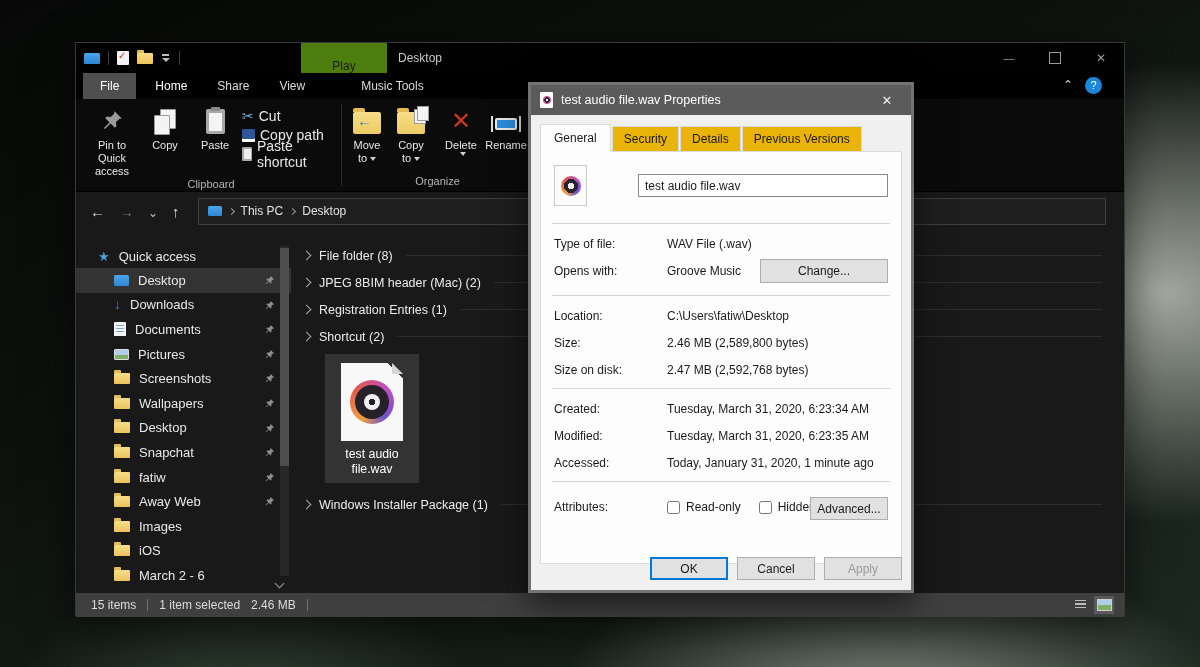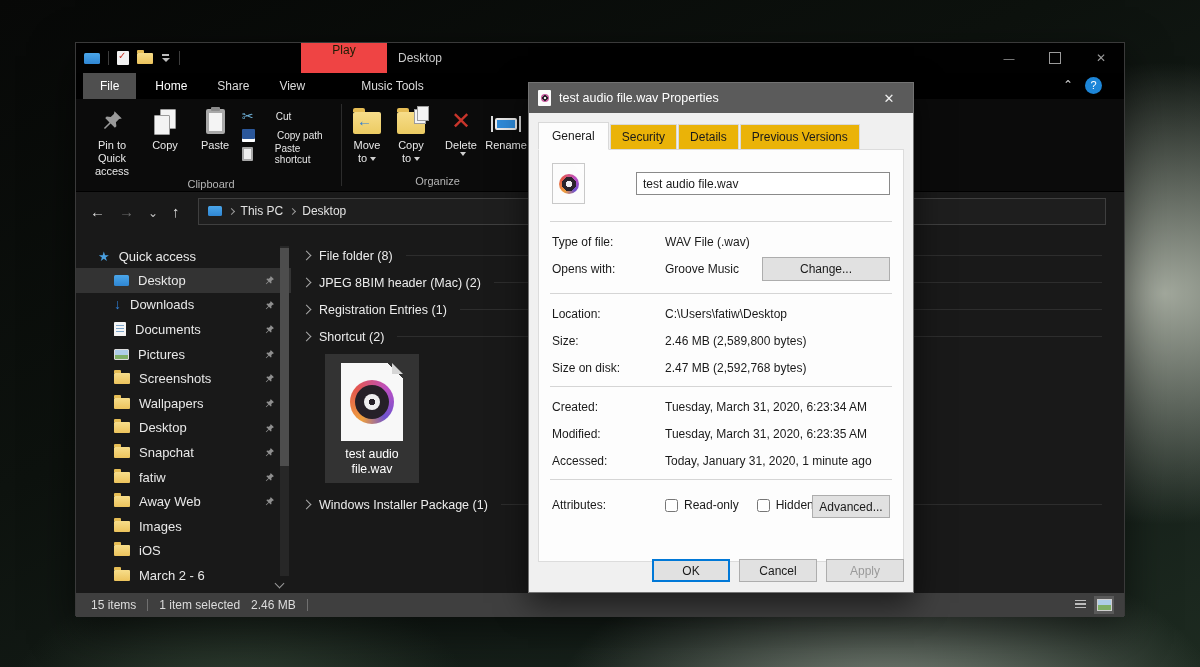--- a/index.html
+++ b/index.html
@@ -23,22 +23,22 @@
   .qat { display:flex; align-items:center; gap:8px; padding-left:8px; }
   .qat-sep { width:1px; height:14px; background:#3c3c3c; }
   .icn-monitor { width:16px; height:11px; background:linear-gradient(#4aa6ea,#2f86d3); border-radius:1.5px; }
   .icn-props { position:relative; width:12px; height:14px; background:#f2f2f2; border-radius:1px; }
   .icn-props::after { content:"✓"; position:absolute; left:1px; top:-1px; font-size:10px; color:#c43a2e; font-weight:bold; }
   .icn-folder { position:relative; width:16px; height:11px; background:linear-gradient(#f7dd8a,#ecc35c); border-radius:1px; }
   .icn-folder::before { content:""; position:absolute; top:-3px; left:0; width:7px; height:3px; background:#e6bd55; border-radius:1px 1px 0 0; }
   .qat-caret { width:10px; height:8px; position:relative; }
   .qat-caret::before { content:""; position:absolute; top:0; left:1px; width:7px; height:1.5px; background:#bdbdbd; }
   .qat-caret::after { content:""; position:absolute; top:4px; left:1px; border-left:4px solid transparent; border-right:4px solid transparent; border-top:4px solid #bdbdbd; }
-  .play-tab { position:absolute; left:225px; top:0; width:86px; height:30px; background:#ef4444;
-    color:#1e1e05; font-size:12px; display:flex; align-items:flex-start; justify-content:center; }
+  .play-tab { position:absolute; left:225px; top:0; width:86px; height:30px; background:#4d7c0f;
+    color:#1e1e05; font-size:12px; display:flex; align-items:flex-end; justify-content:center; }
   .win-title { position:absolute; left:322px; top:0; line-height:30px; color:#c9c9c9; font-size:12px; }
   .win-controls { position:absolute; right:0; top:0; height:30px; display:flex; }
   .wc { width:46px; height:30px; display:flex; align-items:center; justify-content:center; color:#9b9b9b; font-size:12px; }
   .wc-min::after { content:"—"; font-size:11px; }
   .wc-max::after { content:""; width:10px; height:10px; border:1px solid #9b9b9b; display:block; }
   .wc-close::after { content:"✕"; font-size:12px; }
 
   
   .ribbon-tabs { position:relative; height:26px; background:#000; display:flex; align-items:stretch; padding-left:7px; font-size:12px; }
   .rtab { display:flex; align-items:center; padding:0 15px; color:#dcdcdc; }
@@ -52,21 +52,21 @@
 
   
   .ribbon { position:relative; height:93px; background:#0b0b0b; display:flex; padding-left:8px; border-bottom:1px solid #000; }
   .rgroup { display:flex; flex-direction:column; }
   .rgroup-body { display:flex; align-items:flex-start; flex:1; }
   .rgroup-label { text-align:center; color:#b5b5b5; font-size:11px; padding-bottom:4px; }
   .rsep { width:1px; background:#2c2c2c; margin:5px 3px 5px 3px; }
   .bigbtn { width:50px; padding-top:7px; display:flex; flex-direction:column; align-items:center; color:#e8e8e8; font-size:11px; line-height:13px; text-align:center; }
   .bigbtn .ic { height:30px; display:flex; align-items:center; justify-content:center; margin-bottom:3px; }
   .smallcol { display:flex; flex-direction:column; gap:3px; padding-top:9px; margin-left:2px; width:96px; }
-  .smallbtn { display:flex; align-items:center; gap:22px; color:#e8e8e8; font-size:10px; height:16px; }
+  .smallbtn { display:flex; align-items:center; gap:5px; color:#e8e8e8; font-size:14px; height:16px; }
   .caret-dn { display:inline-block; border-left:3.5px solid transparent; border-right:3.5px solid transparent; border-top:4px solid #cfcfcf; margin-left:3px; vertical-align:middle; }
 
   
   .icn-pin-l svg { width:24px; height:24px; }
   .icn-copy { position:relative; width:22px; height:25px; }
   .icn-copy::before, .icn-copy::after { content:""; position:absolute; width:14px; height:18px; background:#f4f4f4; border:1px solid #9c9c9c; border-radius:1px; }
   .icn-copy::before { left:6px; top:0; } .icn-copy::after { left:0; top:6px; }
   .icn-clip { position:relative; width:19px; height:25px; background:#a8a8a8; border-radius:2px; }
   .icn-clip::before { content:""; position:absolute; top:-2px; left:5px; width:9px; height:4px; background:#8b8b8b; border-radius:1px; }
   .icn-clip::after { content:""; position:absolute; left:3px; top:4px; width:13px; height:18px; background:#f4f4f4; }
@@ -137,21 +137,21 @@
   .st-div { width:1px; height:12px; background:#707070; }
   .view-btns { position:absolute; right:10px; top:3px; display:flex; gap:4px; }
   .vb { width:20px; height:18px; display:flex; align-items:center; justify-content:center; }
   .vb.active { background:#5a5a5a; }
   .vb-list::after { content:""; width:11px; height:10px;
     background:repeating-linear-gradient(#bdbdbd 0 1.5px, transparent 1.5px 3.5px); }
   .vb-thumb::after { content:""; width:13px; height:10px; border:1px solid #cfcfcf; background:linear-gradient(#aecde8 55%, #7fae66 55%); }
 
   
   .dialog { position:absolute; left:528px; top:82px; width:386px; height:511px; background:#f0f0f0;
-    border:1px solid #737373; box-shadow:0 10px 30px rgba(0,0,0,.6); z-index:10; font-size:12px; color:#1a1a1a; }
+    border:3px solid #737373; box-shadow:0 10px 30px rgba(0,0,0,.6); z-index:10; font-size:12px; color:#1a1a1a; }
   .dlg-title { height:30px; background:#5b5b5b; color:#fff; display:flex; align-items:center; gap:8px; padding:0 9px; font-size:12.5px; }
   .dlg-ico { position:relative; width:13px; height:16px; background:#fafafa; border-radius:1px; flex-shrink:0; }
   .dlg-ico::after { content:""; position:absolute; left:2.5px; top:4px; width:8px; height:8px; border-radius:50%;
     background:radial-gradient(circle, #efeef0 0 1.5px, #2a242c 1.5px 2.8px, #c4599c 2.8px); }
   .dlg-title-text { flex:1; }
   .dlg-close { width:30px; text-align:center; color:#f0f0f0; font-size:13px; }
   .dlg-close::after { content:"✕"; }
 
   .dlg-tabs { display:flex; padding:9px 9px 0; position:relative; }
   .dtab { padding:5px 11px 4px; border:1px solid #d9d9d9; border-bottom:none; background:#eab308; margin-right:1px; position:relative; top:2px; font-size:12px; }

